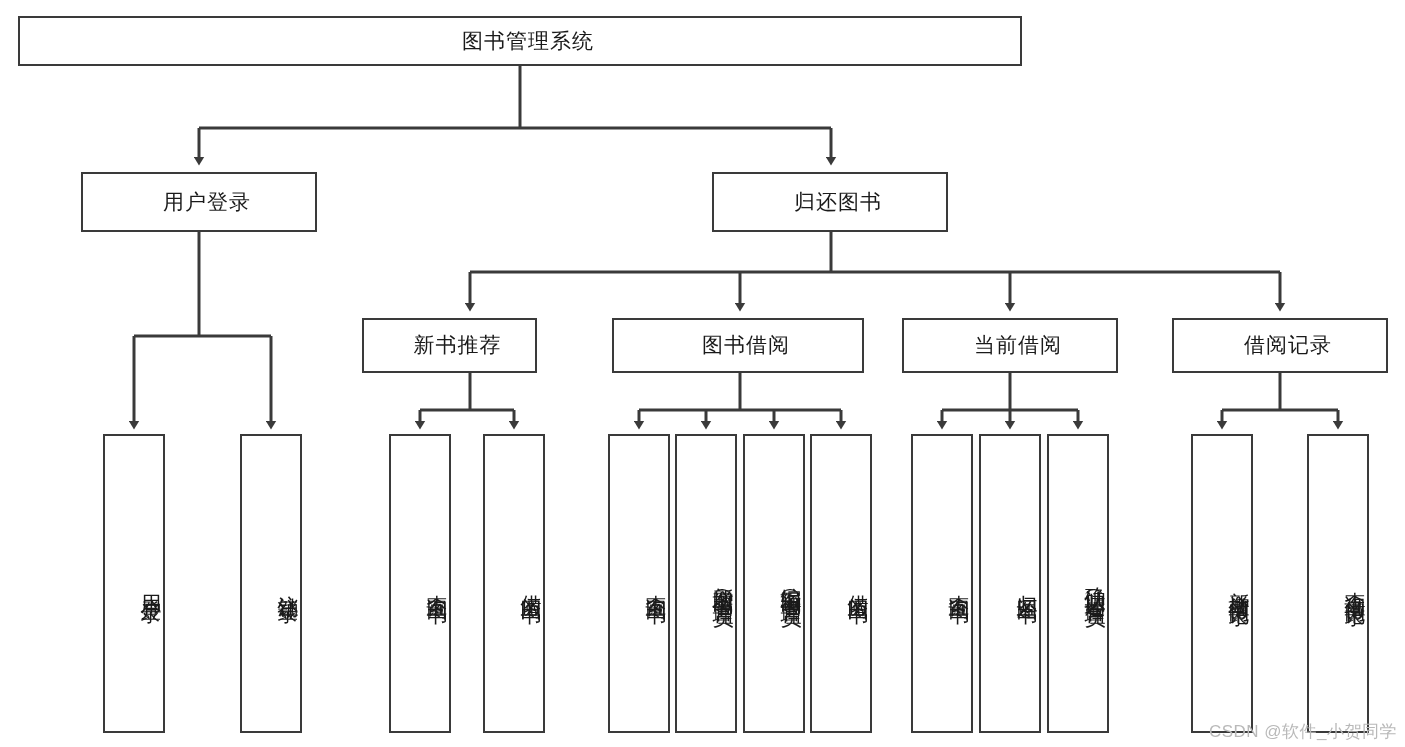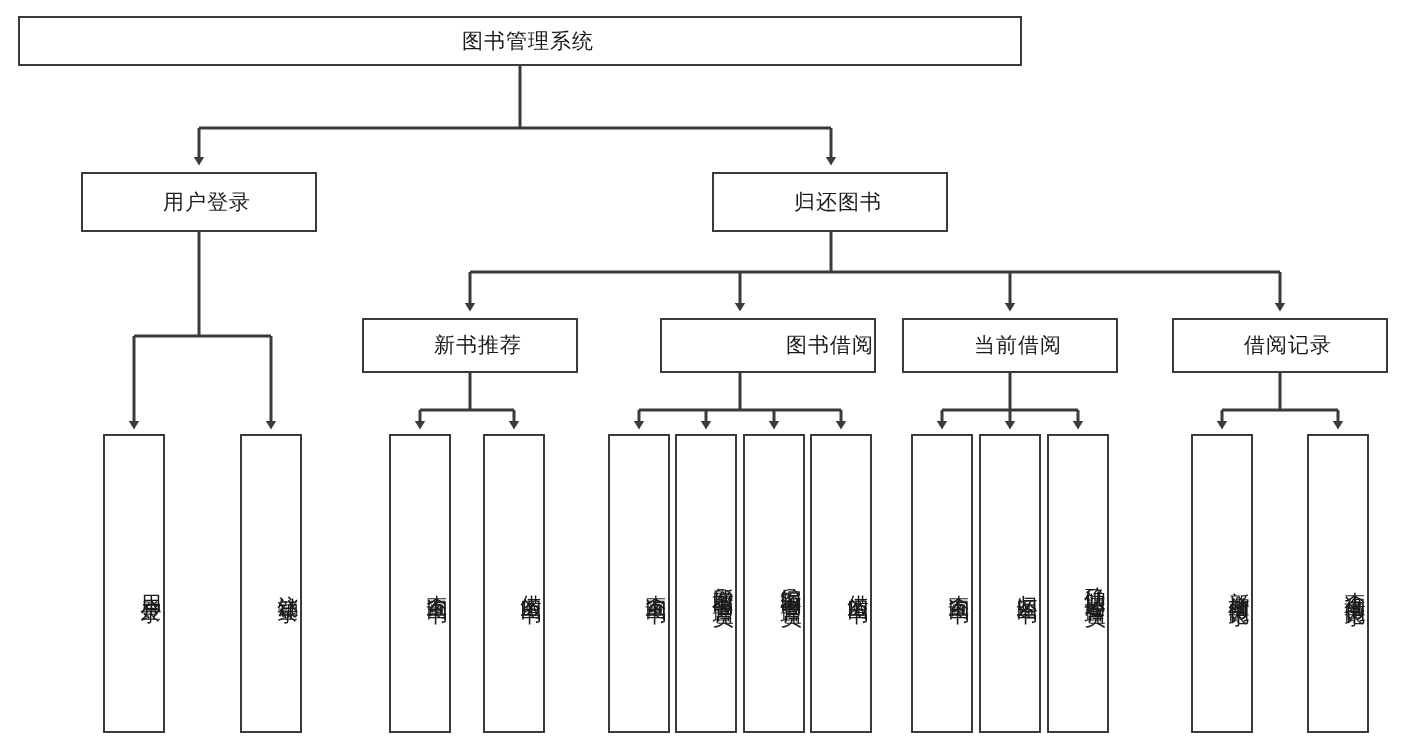--- a/index.html
+++ b/index.html
@@ -127,24 +127,24 @@
     <span>图书管理系统</span>
   </div>
 
   <div class="node horiz" style="left:81px; top:172px; width:236px; height:60px;">
     <span>用户登录</span>
   </div>
   <div class="node horiz" style="left:712px; top:172px; width:236px; height:60px;">
     <span>归还图书</span>
   </div>
 
-  <div class="node horiz" style="left:362px; top:318px; width:216px; height:55px;">
+  <div class="node horiz" style="left:362px; top:318px; width:175px; height:55px;">
     <span>新书推荐</span>
   </div>
-  <div class="node horiz" style="left:660px; top:318px; width:216px; height:55px;justify-content:flex-end;">
+  <div class="node horiz" style="left:612px; top:318px; width:252px; height:55px;">
     <span>图书借阅</span>
   </div>
   <div class="node horiz" style="left:902px; top:318px; width:216px; height:55px;justify-content:center;">
     <span>当前借阅</span>
   </div>
   <div class="node horiz" style="left:1172px; top:318px; width:216px; height:55px;">
     <span>借阅记录</span>
   </div>
 
   <div class="node vert" style="left:103px; top:434px; width:62px; height:299px;">
@@ -184,14 +184,15 @@
     <span class="vtext">确认归还（管理员）</span>
   </div>
 
   <div class="node vert" style="left:1191px; top:434px; width:62px; height:299px;">
     <span class="vtext">新增借阅记录</span>
   </div>
   <div class="node vert" style="left:1307px; top:434px; width:62px; height:299px;">
     <span class="vtext">查询借阅记录</span>
   </div>
 
+  <div class="watermark">CSDN @软件_小贺同学</div>
 
 </div>
 
 </body></html>

